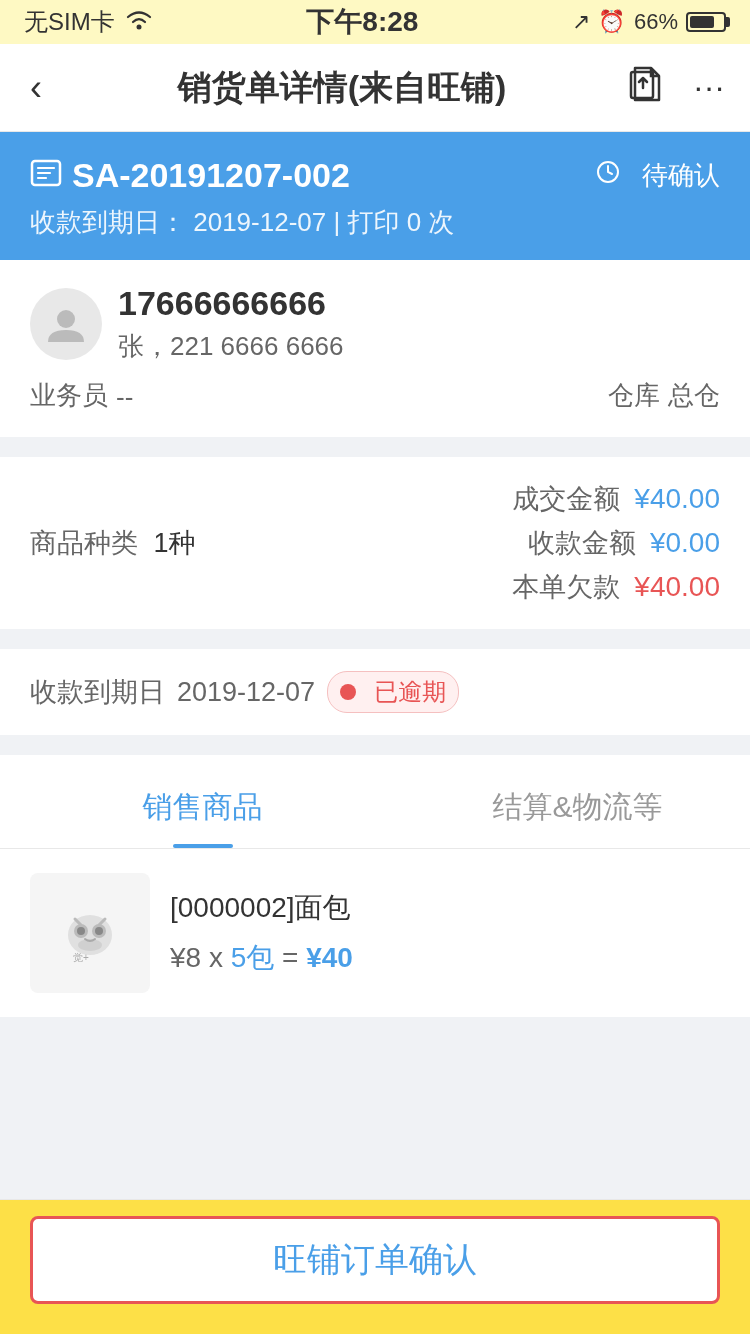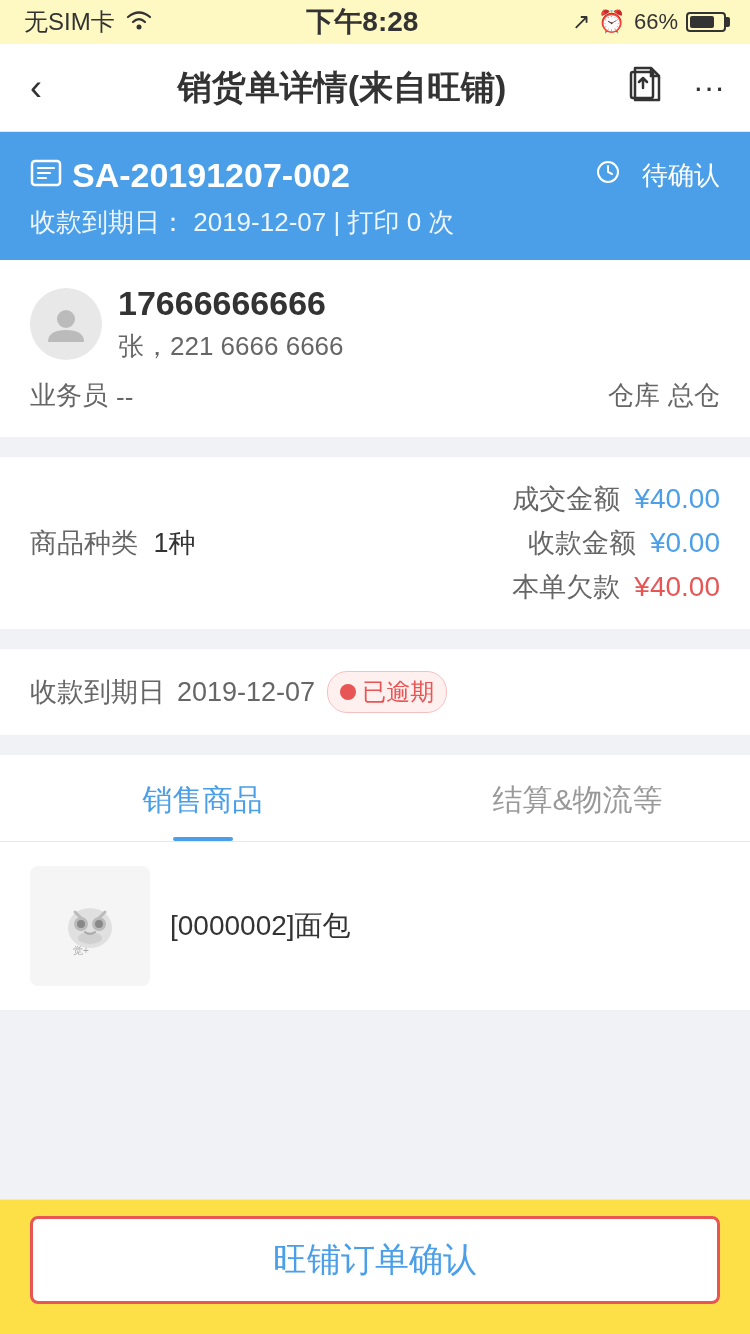--- a/index.html
+++ b/index.html
@@ -201,21 +201,21 @@
       margin-bottom: 10px;
       display: flex;
       align-items: center;
       font-size: 27px;
       color: #666;
       gap: 12px;
     }
     .overdue-badge {
       display: inline-flex;
       align-items: center;
-      gap: 6px;
+      gap: 18px;
       background: #fff0f0;
       color: #e85555;
       font-size: 24px;
       padding: 4px 12px;
       border-radius: 20px;
       border: 1px solid #f5c0c0;
     }
     .overdue-dot {
       width: 16px;
       height: 16px;
@@ -228,21 +228,21 @@
     .tabs-bar {
       background: #fff;
       display: flex;
       align-items: center;
       border-bottom: 1px solid #e8e8e8;
       margin-bottom: 0;
     }
     .tab-item {
       flex: 1;
       text-align: center;
-      padding: 25px 0 20px;
+      padding: 32px 0 20px;
       font-size: 30px;
       color: #999;
       cursor: pointer;
       position: relative;
       margin-left: 30px;
     }
     .tab-item.active {
       color: #4a9fe8;
       font-weight: 500;
     }
@@ -487,20 +487,26 @@
         <circle cx="26" cy="28" r="4" fill="#888"></circle>
         <circle cx="44" cy="28" r="4" fill="#888"></circle>
         <ellipse cx="35" cy="42" rx="12" ry="6" fill="#d0d0d0"></ellipse>
         <path d="M20 16 L26 22 M50 16 L44 22" stroke="#bbb" stroke-width="3" stroke-linecap="round"></path>
         <path d="M30 36 Q35 40 40 36" stroke="#aaa" stroke-width="2" fill="none" stroke-linecap="round"></path>
         <text x="18" y="58" font-size="10" fill="#aaa" font-family="sans-serif">觉+</text>
       </svg>
     </div>
     <div class="product-info">
       <div class="product-name">[0000002]面包</div>
+      <div class="product-price-row">
+        <span>¥8 x </span>
+        <span class="price-qty">5包</span>
+        <span> = </span>
+        <span class="price-total">¥40</span>
+      </div>
     </div>
   </div>
 </div>
 
 <div class="empty-area"></div>
 
 <div style="height: 140px; background: #f0f2f5;"></div>
 
 <div class="confirm-btn-wrap">
   <div class="confirm-btn">

